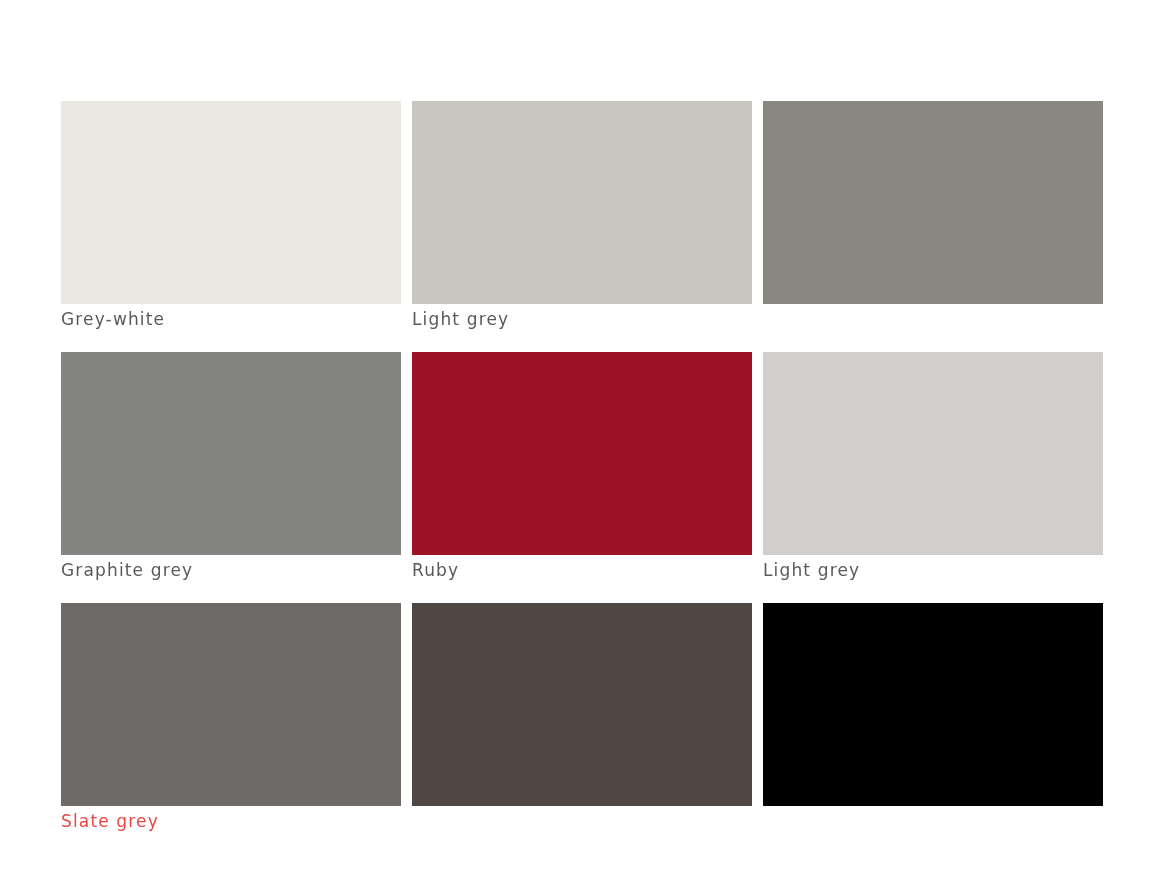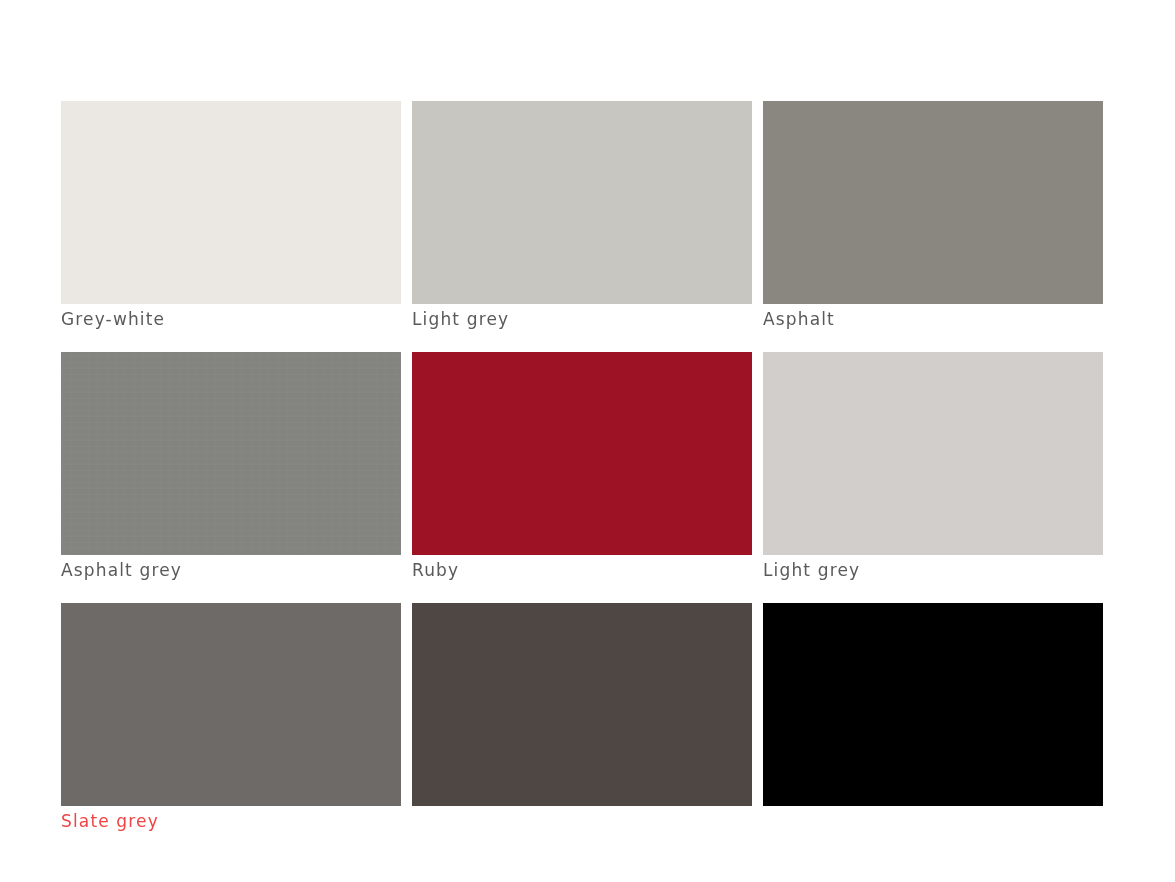--- a/index.html
+++ b/index.html
@@ -100,25 +100,24 @@
     <div class="swatch-cell">
       <div class="swatch-chip" style="background-color: rgb(235, 232, 227);"></div>
       <span class="swatch-label" style="color: rgb(90, 90, 90);">Grey-white</span>
     </div>
     <div class="swatch-cell">
       <div class="swatch-chip" style="background-color: rgb(199, 198, 192);"></div>
       <span class="swatch-label" style="color: rgb(90, 90, 90);">Light grey</span>
     </div>
     <div class="swatch-cell">
       <div class="swatch-chip" style="background-color: rgb(138, 134, 128);"></div>
-      <span class="swatch-label" style="color: rgb(90, 90, 90);">Asphalt</span>
     </div>
     <div class="swatch-cell">
       <div class="swatch-chip has-ghost" style="background-color: rgb(131, 131, 127);"></div>
-      <span class="swatch-label" style="color: rgb(90, 90, 90);">Asphalt grey</span>
+      <span class="swatch-label" style="color: rgb(90, 90, 90);">Graphite grey</span>
     </div>
     <div class="swatch-cell">
       <div class="swatch-chip" style="background-color: rgb(158, 18, 38);"></div>
       <span class="swatch-label" style="color: rgb(90, 90, 90);">Ruby</span>
     </div>
     <div class="swatch-cell">
       <div class="swatch-chip" style="background-color: rgb(210, 206, 203);"></div>
       <span class="swatch-label" style="color: rgb(90, 90, 90);">Light grey</span>
     </div>
     <div class="swatch-cell">

